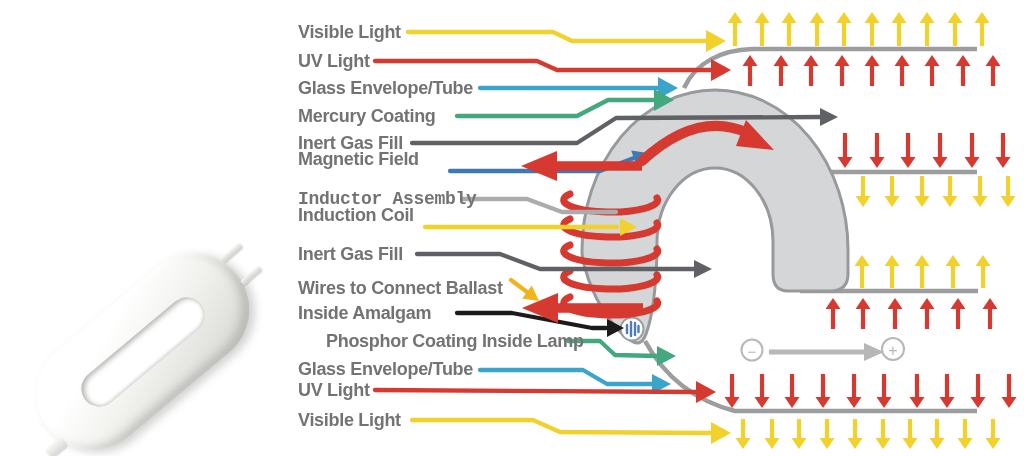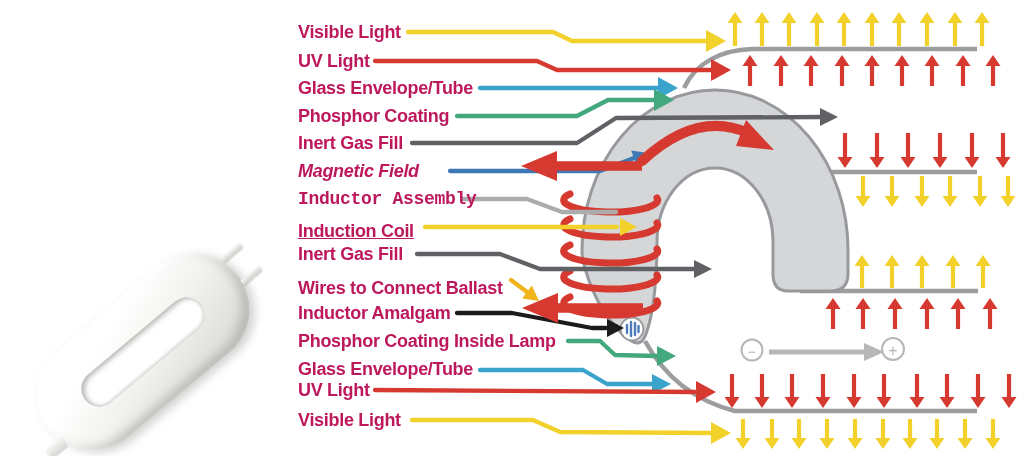--- a/index.html
+++ b/index.html
@@ -1,21 +1,21 @@
 <!DOCTYPE html>
 <html><head>
 <meta charset="utf-8">
 <style>
   html,body{margin:0;padding:0;background:#fff;}
   .stage{position:relative;width:1024px;height:456px;background:#ffffff;overflow:hidden;
          font-family:"Liberation Sans","DejaVu Sans",sans-serif;}
   svg{position:absolute;left:0;top:0;}
   
   #labels .lbl{position:absolute;left:298px;height:22px;line-height:22px;
-      font-weight:bold;font-size:18px;letter-spacing:-0.3px;color:#be185d;white-space:nowrap;}
+      font-weight:bold;font-size:18px;letter-spacing:-0.3px;color:#737373;white-space:nowrap;}
   
   .photo{position:absolute;left:12px;top:252px;width:262px;height:200px;}
   .ringwrap{position:absolute;left:50%;top:50%;width:244px;height:112px;
       margin:-56px 0 0 -122px;transform:rotate(-40deg);}
   .ring{position:absolute;left:0;top:0;right:0;bottom:0;border-radius:56px;
       background:linear-gradient(160deg,#ffffff 28%,#f2f2ef 55%,#dcdcd8 88%);
       box-shadow:3px 5px 9px rgba(110,110,105,.30),
                  inset 2px 3px 6px rgba(255,255,255,.95),
                  inset -5px -7px 10px rgba(145,145,140,.45);}
   .hole{position:absolute;left:50%;top:50%;width:150px;height:36px;margin:-18px 0 0 -75px;
@@ -270,26 +270,26 @@
       <text x="752" y="351" text-anchor="middle" dominant-baseline="central" font-size="15" fill="#b5b7b9">−</text>
       <circle cx="893" cy="349" r="11" fill="#ffffff" stroke-width="2" stroke="#b5b7b9"></circle>
       <text x="893" y="350" text-anchor="middle" dominant-baseline="central" font-size="16" fill="#b5b7b9">+</text>
     </g>
   </svg>
 
   <div id="labels">
       <div class="lbl" style="top: 21px;">Visible Light</div>
       <div class="lbl" style="top: 50px;">UV Light</div>
       <div class="lbl" style="top: 77px;">Glass Envelope/Tube</div>
-      <div class="lbl" style="top: 105px;">Phosphor Coating</div>
+      <div class="lbl" style="top: 105px;">Mercury Coating</div>
       <div class="lbl" style="top: 132px;">Inert Gas Fill</div>
-      <div class="lbl" style="top: 160px; font-style: italic;">Magnetic Field</div>
+      <div class="lbl" style="top: 148px;">Magnetic Field</div>
       <div class="lbl" style="top: 188px; font-family: Liberation Mono, monospace;">Inductor Assembly</div>
-      <div class="lbl" style="top: 220px; text-decoration: underline;">Induction Coil</div>
+      <div class="lbl" style="top: 204px;">Induction Coil</div>
       <div class="lbl" style="top: 243px;">Inert Gas Fill</div>
       <div class="lbl" style="top: 277px;">Wires to Connect Ballast</div>
-      <div class="lbl" style="top: 302px;">Inductor Amalgam</div>
-      <div class="lbl" style="top: 330px;">Phosphor Coating Inside Lamp</div>
+      <div class="lbl" style="top: 302px;">Inside Amalgam</div>
+      <div class="lbl" style="top: 330px; margin-left: 28px;">Phosphor Coating Inside Lamp</div>
       <div class="lbl" style="top: 358px;">Glass Envelope/Tube</div>
       <div class="lbl" style="top: 379px;">UV Light</div>
       <div class="lbl" style="top: 409px;">Visible Light</div>
     </div>
 </div>
 
 </body></html>

